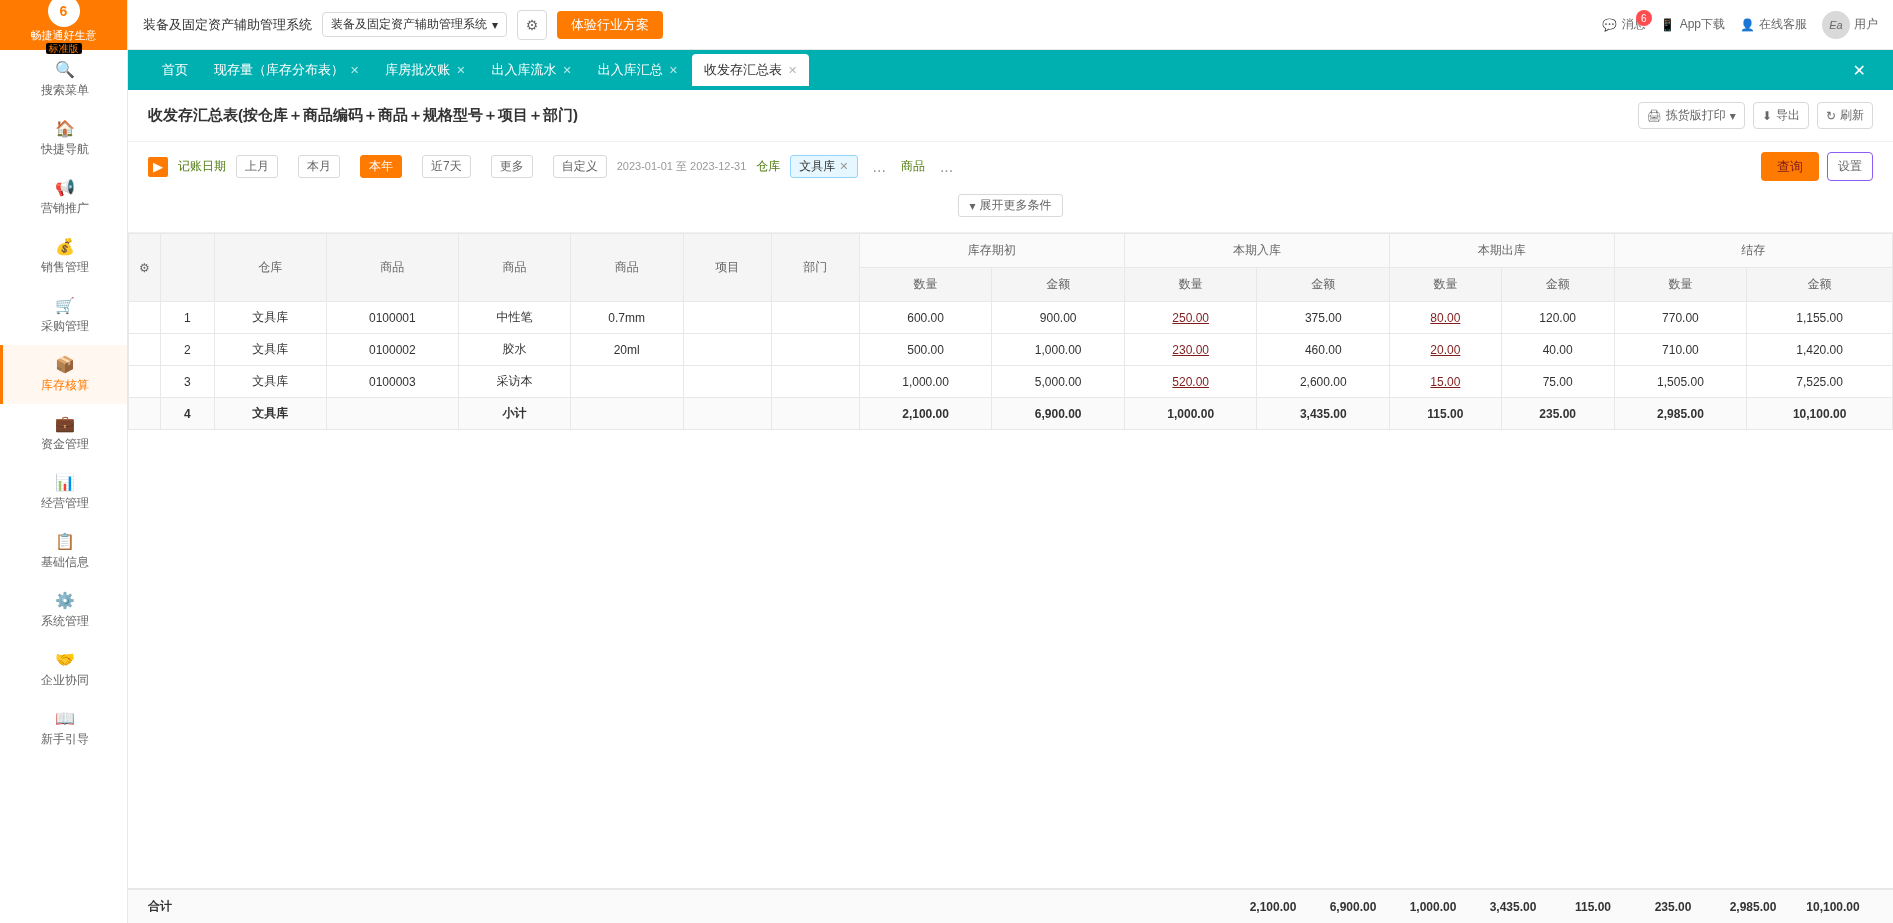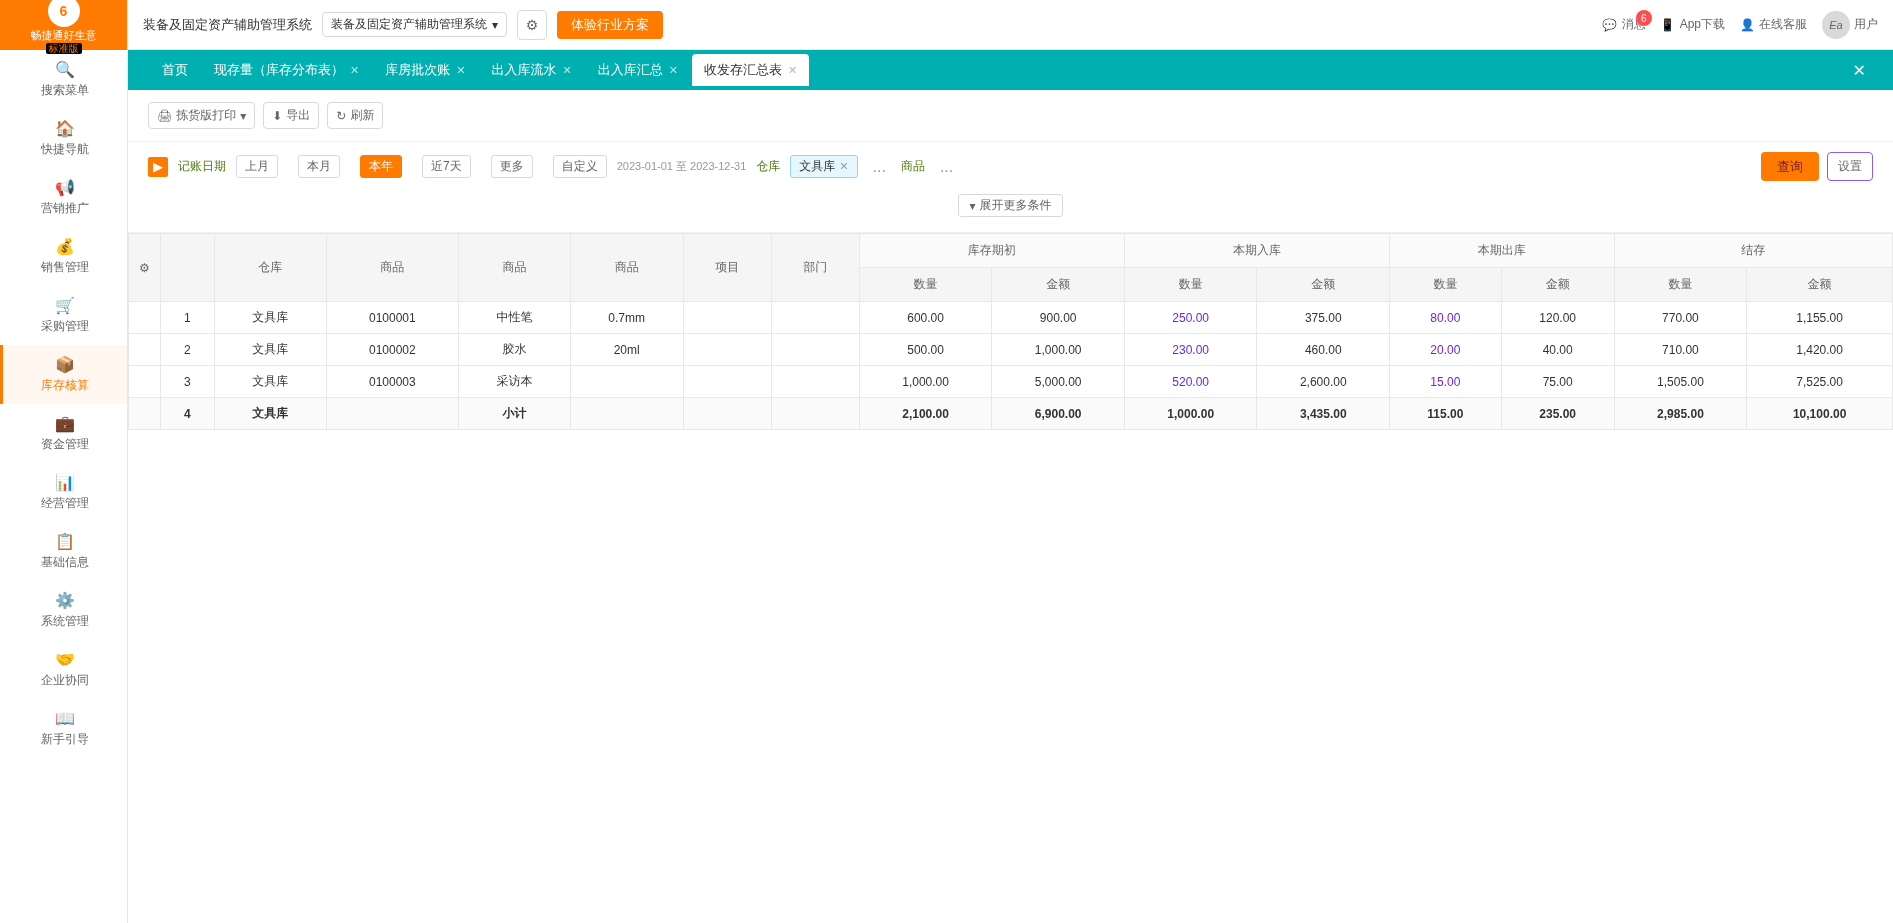--- a/index.html
+++ b/index.html
@@ -59,21 +59,21 @@
     .expand-row { display: flex; justify-content: center; padding: 5px; }
 
     
     .table-wrap { flex: 1; overflow: auto; }
     table { width: 100%; border-collapse: collapse; font-size: 12px; }
     thead tr { background: #f5f5f5; }
     th { padding: 8px 10px; text-align: center; border: 1px solid #e8e8e8; color: #666; font-weight: normal; white-space: nowrap; }
     th.group-header { background: #fafafa; font-weight: 500; }
     td { padding: 7px 10px; text-align: center; border: 1px solid #e8e8e8; color: #333; white-space: nowrap; }
     tbody tr.subtotal { font-weight: bold; background: #fafafa; }
-    .link-text { color: #6d28d9; cursor: pointer; }
+    .link-text { color: #7f1d1d; text-decoration: underline; cursor: pointer; }
     .settings-col { width: 30px; }
 
     
     .table-footer { padding: 8px 20px; background: #fafafa; border-top: 2px solid #e8e8e8; display: flex; align-items: center; font-size: 12px; font-weight: bold; }
     .footer-spacer { flex: 1; }
     .footer-values { display: flex; gap: 0; }
     .footer-cell { min-width: 80px; text-align: center; padding: 0 10px; }
 
     
     .toggle-arrow { width: 20px; height: 20px; background: #ff7a00; color: #fff; border-radius: 2px; display: flex; align-items: center; justify-content: center; cursor: pointer; flex-shrink: 0; }
@@ -207,20 +207,21 @@
       <span>收发存汇总表</span>
       <span class="close">✕</span>
     </div>
     <div class="tab-close-main">✕</div>
   </div>
 
   <div class="content">
     <div class="page-content">
 
       <div class="page-header">
+        <h2 class="page-title">收发存汇总表(按仓库＋商品编码＋商品＋规格型号＋项目＋部门)</h2>
         <div class="page-actions">
           <div class="action-btn">
             <span>🖨</span>
             <span>拣货版打印</span>
             <span>▾</span>
           </div>
           <div class="action-btn">
             <span>⬇</span>
             <span>导出</span>
           </div>
@@ -367,16 +368,30 @@
                 <td>3,435.00</td>
                 <td>115.00</td>
                 <td>235.00</td>
                 <td>2,985.00</td>
                 <td>10,100.00</td>
               </tr>
             </tbody>
         </table>
       </div>
 
+      <div class="table-footer">
+        <span style="min-width:60px;">合计</span>
+        <div class="footer-spacer"></div>
+        <div class="footer-values">
+          <span class="footer-cell">2,100.00</span>
+          <span class="footer-cell">6,900.00</span>
+          <span class="footer-cell">1,000.00</span>
+          <span class="footer-cell">3,435.00</span>
+          <span class="footer-cell">115.00</span>
+          <span class="footer-cell">235.00</span>
+          <span class="footer-cell">2,985.00</span>
+          <span class="footer-cell">10,100.00</span>
+        </div>
+      </div>
 
     </div>
   </div>
 </div>
 
 </body></html>

